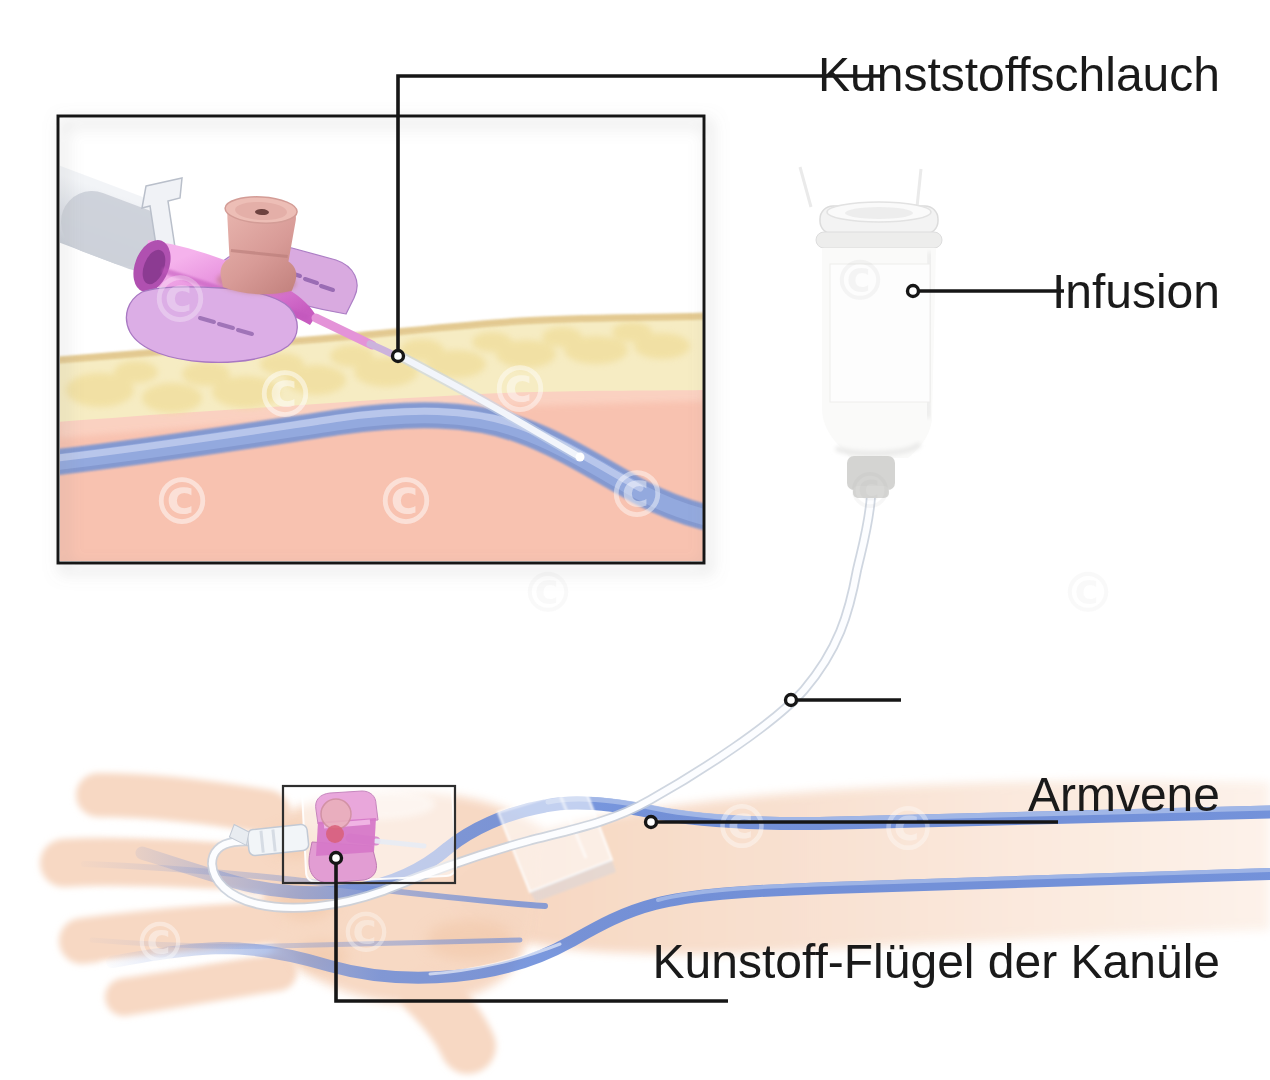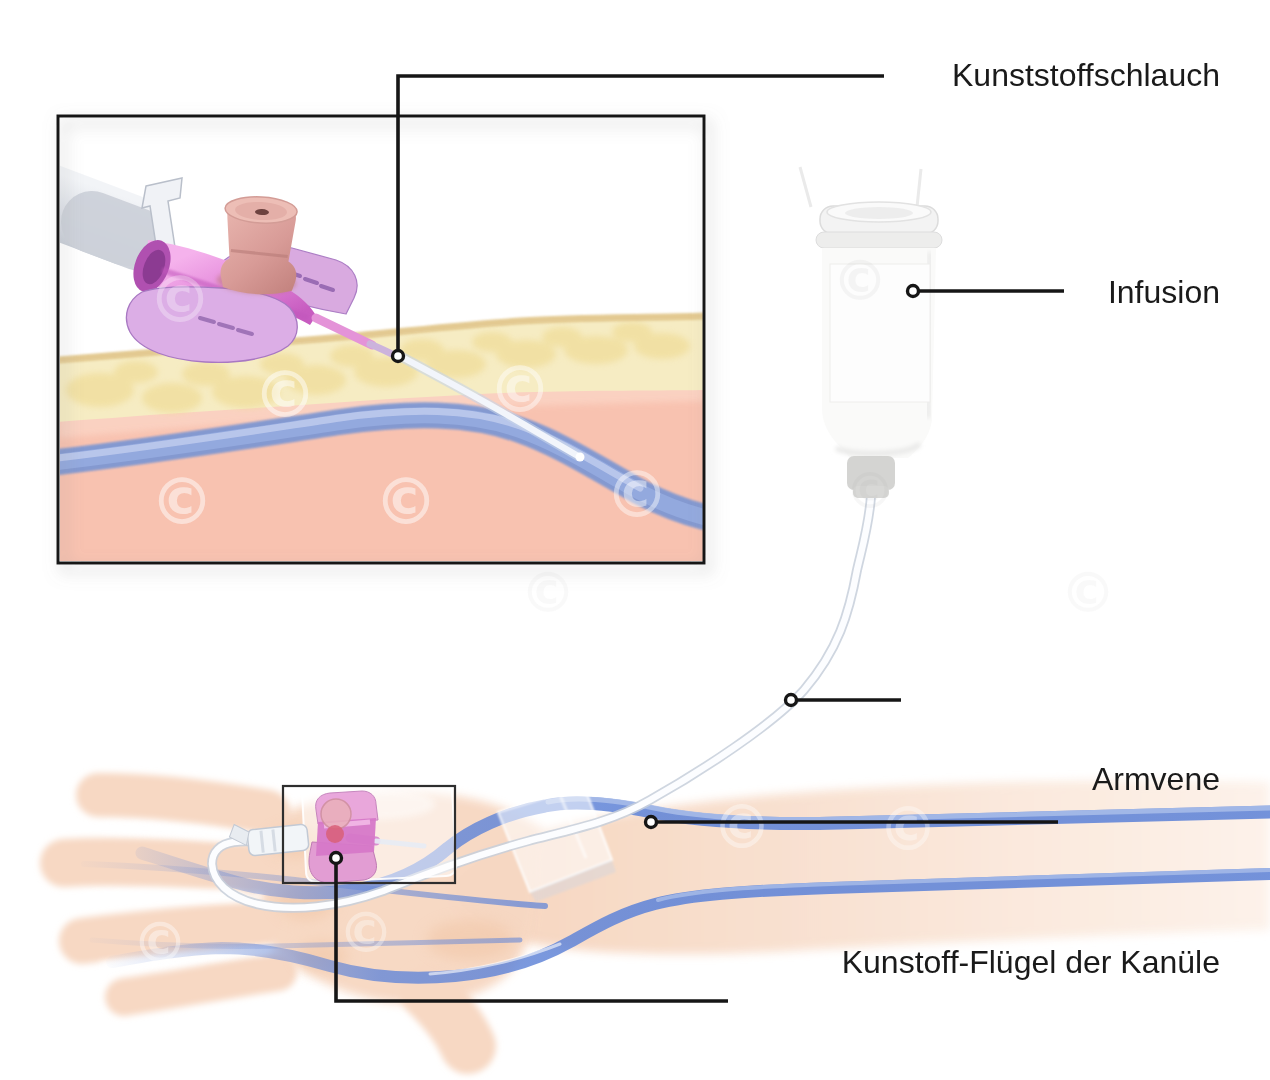--- a/index.html
+++ b/index.html
@@ -6,29 +6,29 @@
   .canvas{
     position:relative;
     width:1270px;height:1080px;
     background:var(--background,#ffffff);
     overflow:hidden;
     font-family:"Liberation Sans","DejaVu Sans",sans-serif;
   }
   .art{position:absolute;left:0;top:0;}
   .lbl{
     position:absolute;right:50px;text-align:right;
-    font-size:32px;line-height:50px;font-weight:400;
+    font-size:48px;line-height:50px;font-weight:400;
     color:var(--label_text,#1a1a1a);white-space:nowrap;
     letter-spacing:0;
   }
   .lbl .line{display:block;}
   #label-cannula-tube{top:50px;}
   #label-infusion{top:267px;text-align:right;}
   #label-infusion-tube{top:676px;}
-  #label-arm-vein{top:754px;margin-left:32px;}
+  #label-arm-vein{top:770px;margin-left:32px;}
   #label-cannula-wings{top:937px;}
   .wm{font-family:"DejaVu Sans",sans-serif;font-weight:700;}
 </style>
 </head>
 <body>
 
 <div class="canvas">
 
 <svg class="art" width="1270" height="1080" viewBox="0 0 1270 1080">
   <defs>

